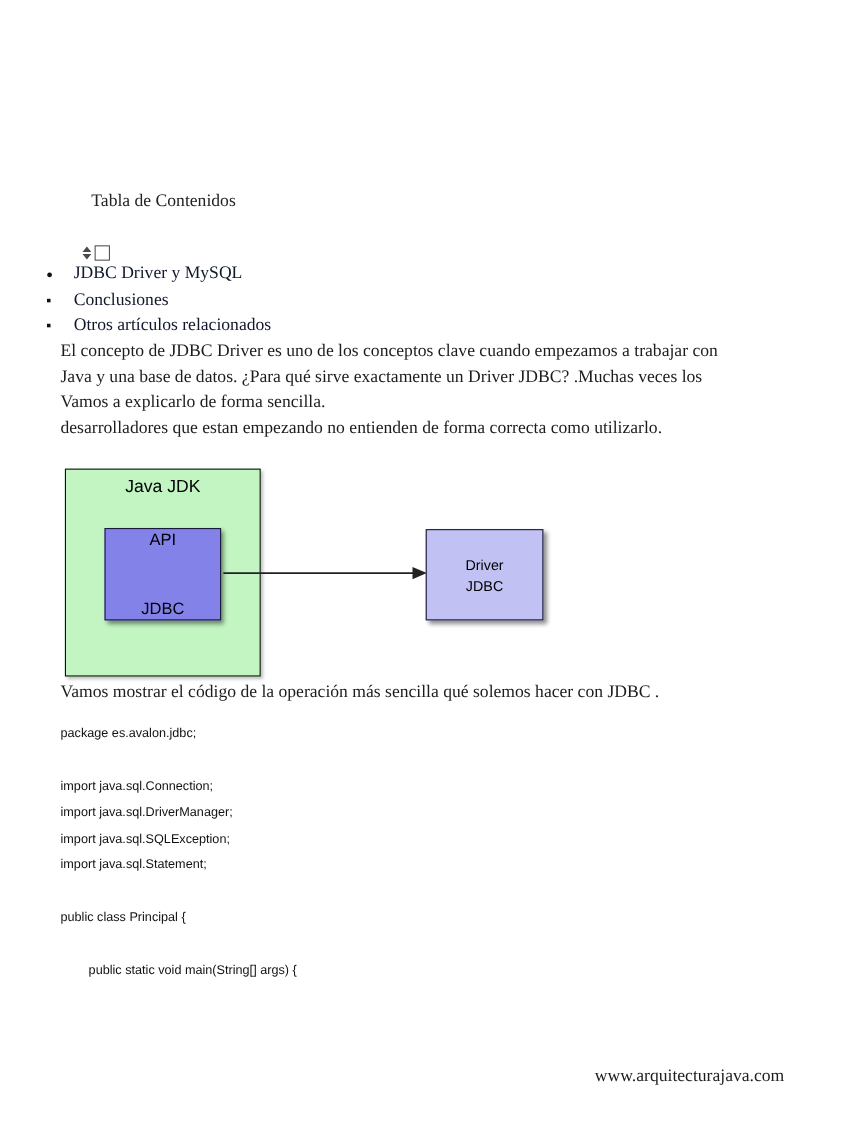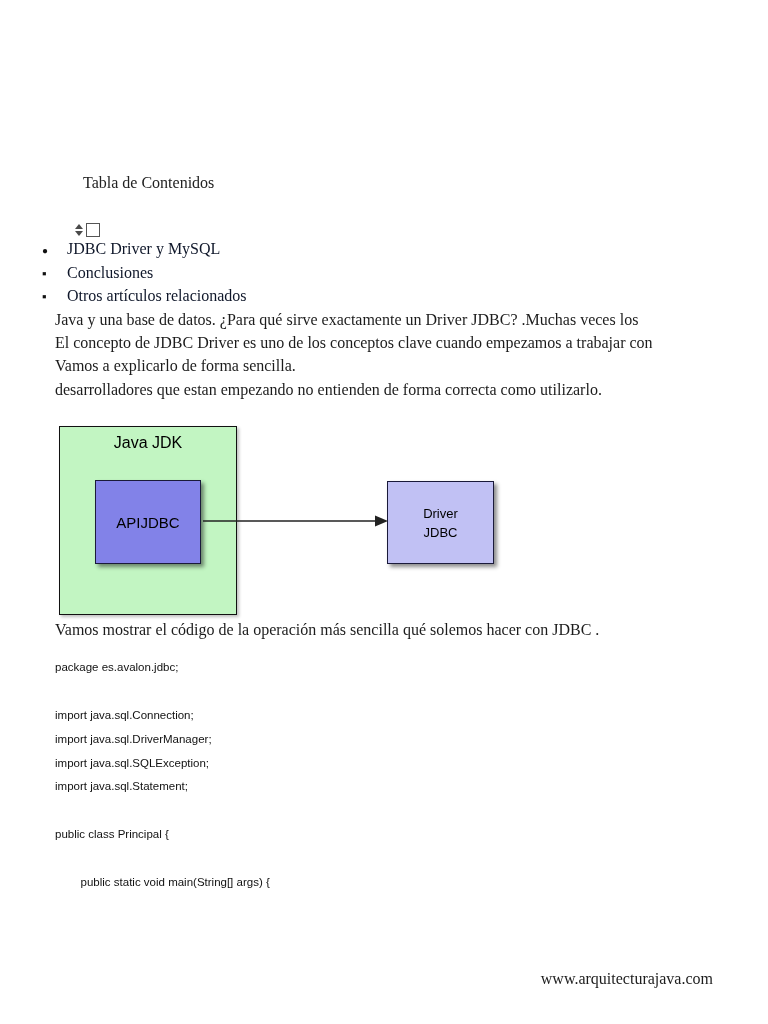--- a/index.html
+++ b/index.html
@@ -128,23 +128,23 @@
     color: #000000;
   }
   .api-box {
     position: absolute;
     left: 95px; top: 54px;
     width: 106px; height: 84px;
     background: #8282e8;
     border: 1.5px solid #1a1a3a;
     box-shadow: 3px 3px 4px rgba(0,0,0,0.45);
     display: flex;
-    flex-direction: row;
-    align-items: center;
-    justify-content: center;
+    flex-direction: column;
+    align-items: center;
+    justify-content: space-between;
     font-size: 15px;
     line-height: 19px;
     color: #000000;
   }
   .driver-box {
     position: absolute;
     left: 387px; top: 55px;
     width: 107px; height: 83px;
     background: #c1c1f4;
     border: 1.5px solid #1a1a3a;
@@ -211,22 +211,22 @@
       <span class="toc-bullet">▪</span>
       <span class="toc-link">Conclusiones</span>
     </div>
     <div class="toc-row">
       <span class="toc-bullet">▪</span>
       <span class="toc-link">Otros artículos relacionados</span>
     </div>
   </div>
 
   <div class="intro">
+    <div class="pline">El concepto de JDBC Driver es uno de los conceptos clave cuando empezamos a trabajar con</div>
     <div class="pline">Java y una base de datos. ¿Para qué sirve exactamente un Driver JDBC? .Muchas veces los</div>
-    <div class="pline">El concepto de JDBC Driver es uno de los conceptos clave cuando empezamos a trabajar con</div>
     <div class="pline">Vamos a explicarlo de forma sencilla.</div>
     <div class="pline">desarrolladores que estan empezando no entienden de forma correcta como utilizarlo.</div>
   </div>
 
   <div class="diagram">
     <div class="jdk-box">
       <div class="jdk-label">Java JDK</div>
     </div>
     <div class="api-box">
       <span>API</span>

